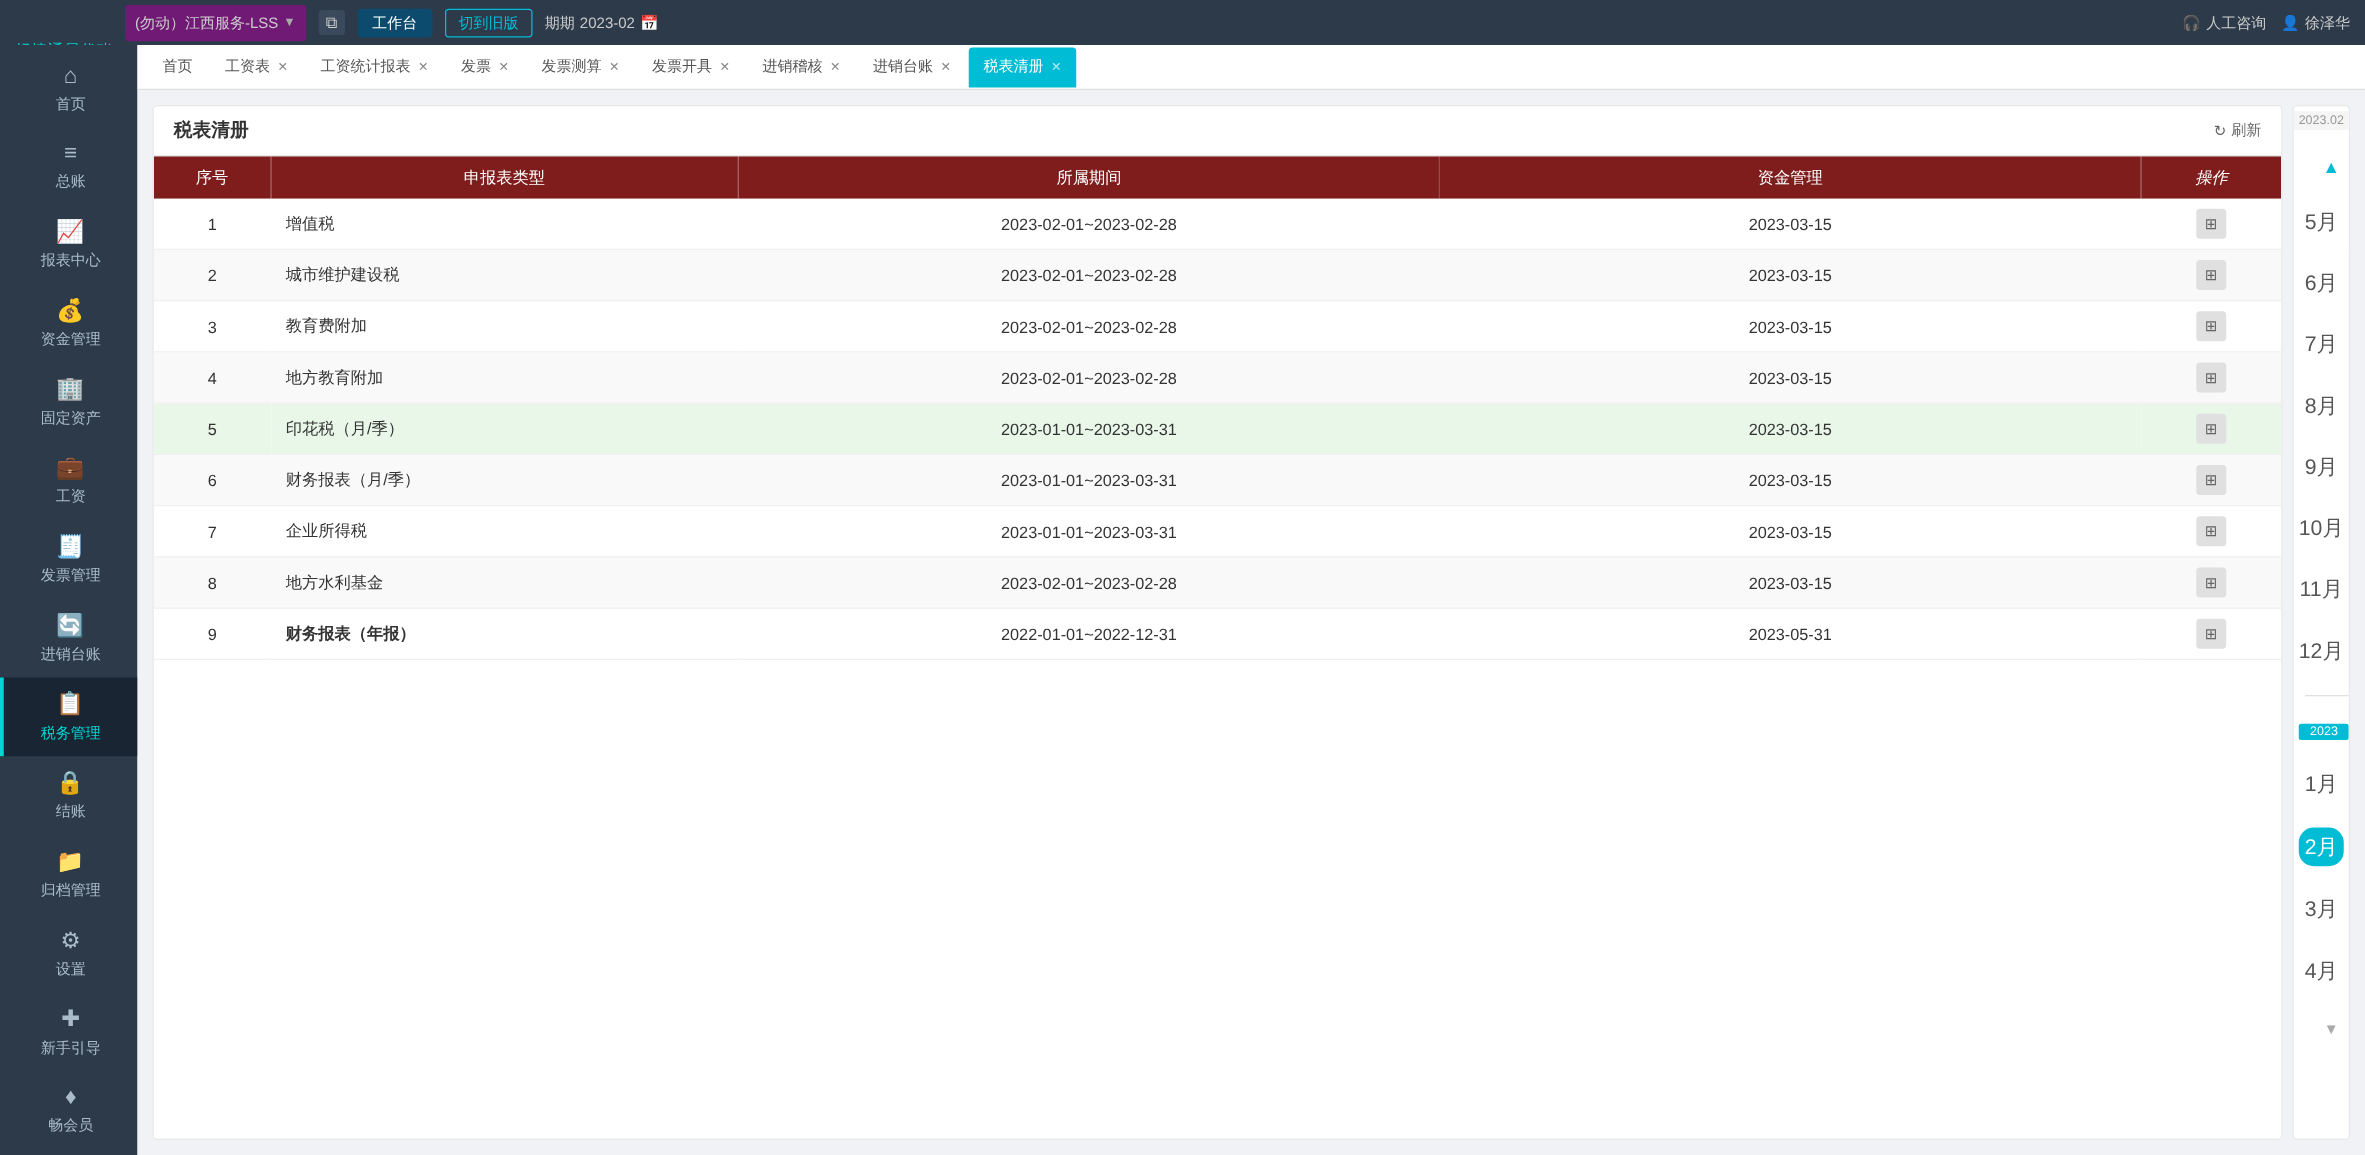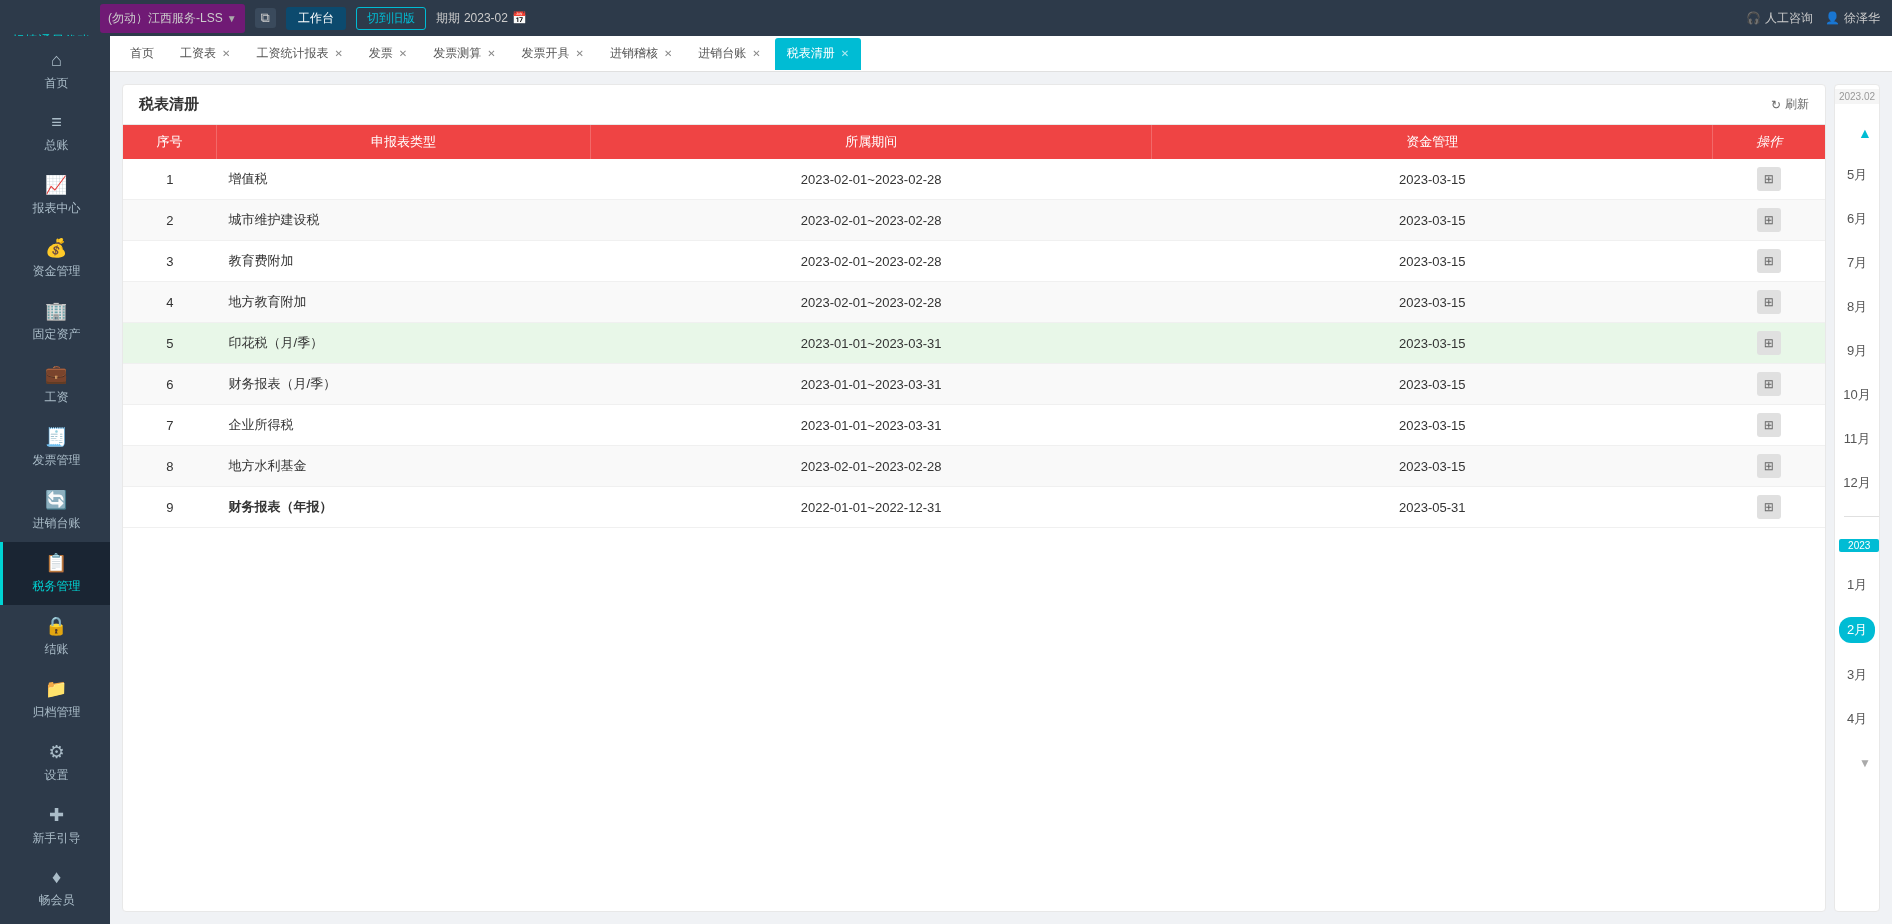--- a/index.html
+++ b/index.html
@@ -220,21 +220,21 @@
     .data-table {
       flex: 1;
       overflow-y: auto;
     }
     table {
       width: 100%;
       border-collapse: collapse;
       font-size: 13px;
     }
     thead tr {
-      background: #ef4444;
+      background: #7f1d1d;
       color: #fff;
     }
     thead th {
       padding: 8px 12px;
       font-weight: normal;
       text-align: center;
       border-right: 1px solid rgba(255,255,255,0.2);
     }
     thead th:last-child { border-right: none; font-style: italic; }
     tbody tr {
@@ -301,21 +301,21 @@
       font-size: 14px;
       border: none;
       background: none;
     }
     .rs-month {
       width: 100%;
       text-align: center;
       padding: 4px 2px;
       cursor: pointer;
       color: #555;
-      font-size: 13px;
+      font-size: 17px;
     }
     .rs-month.active {
       background: #00bcd4;
       color: #fff;
       border-radius: 12px;
       margin: 1px 4px;
       width: calc(100% - 8px);
     }
     .rs-divider {
       width: 80%;

